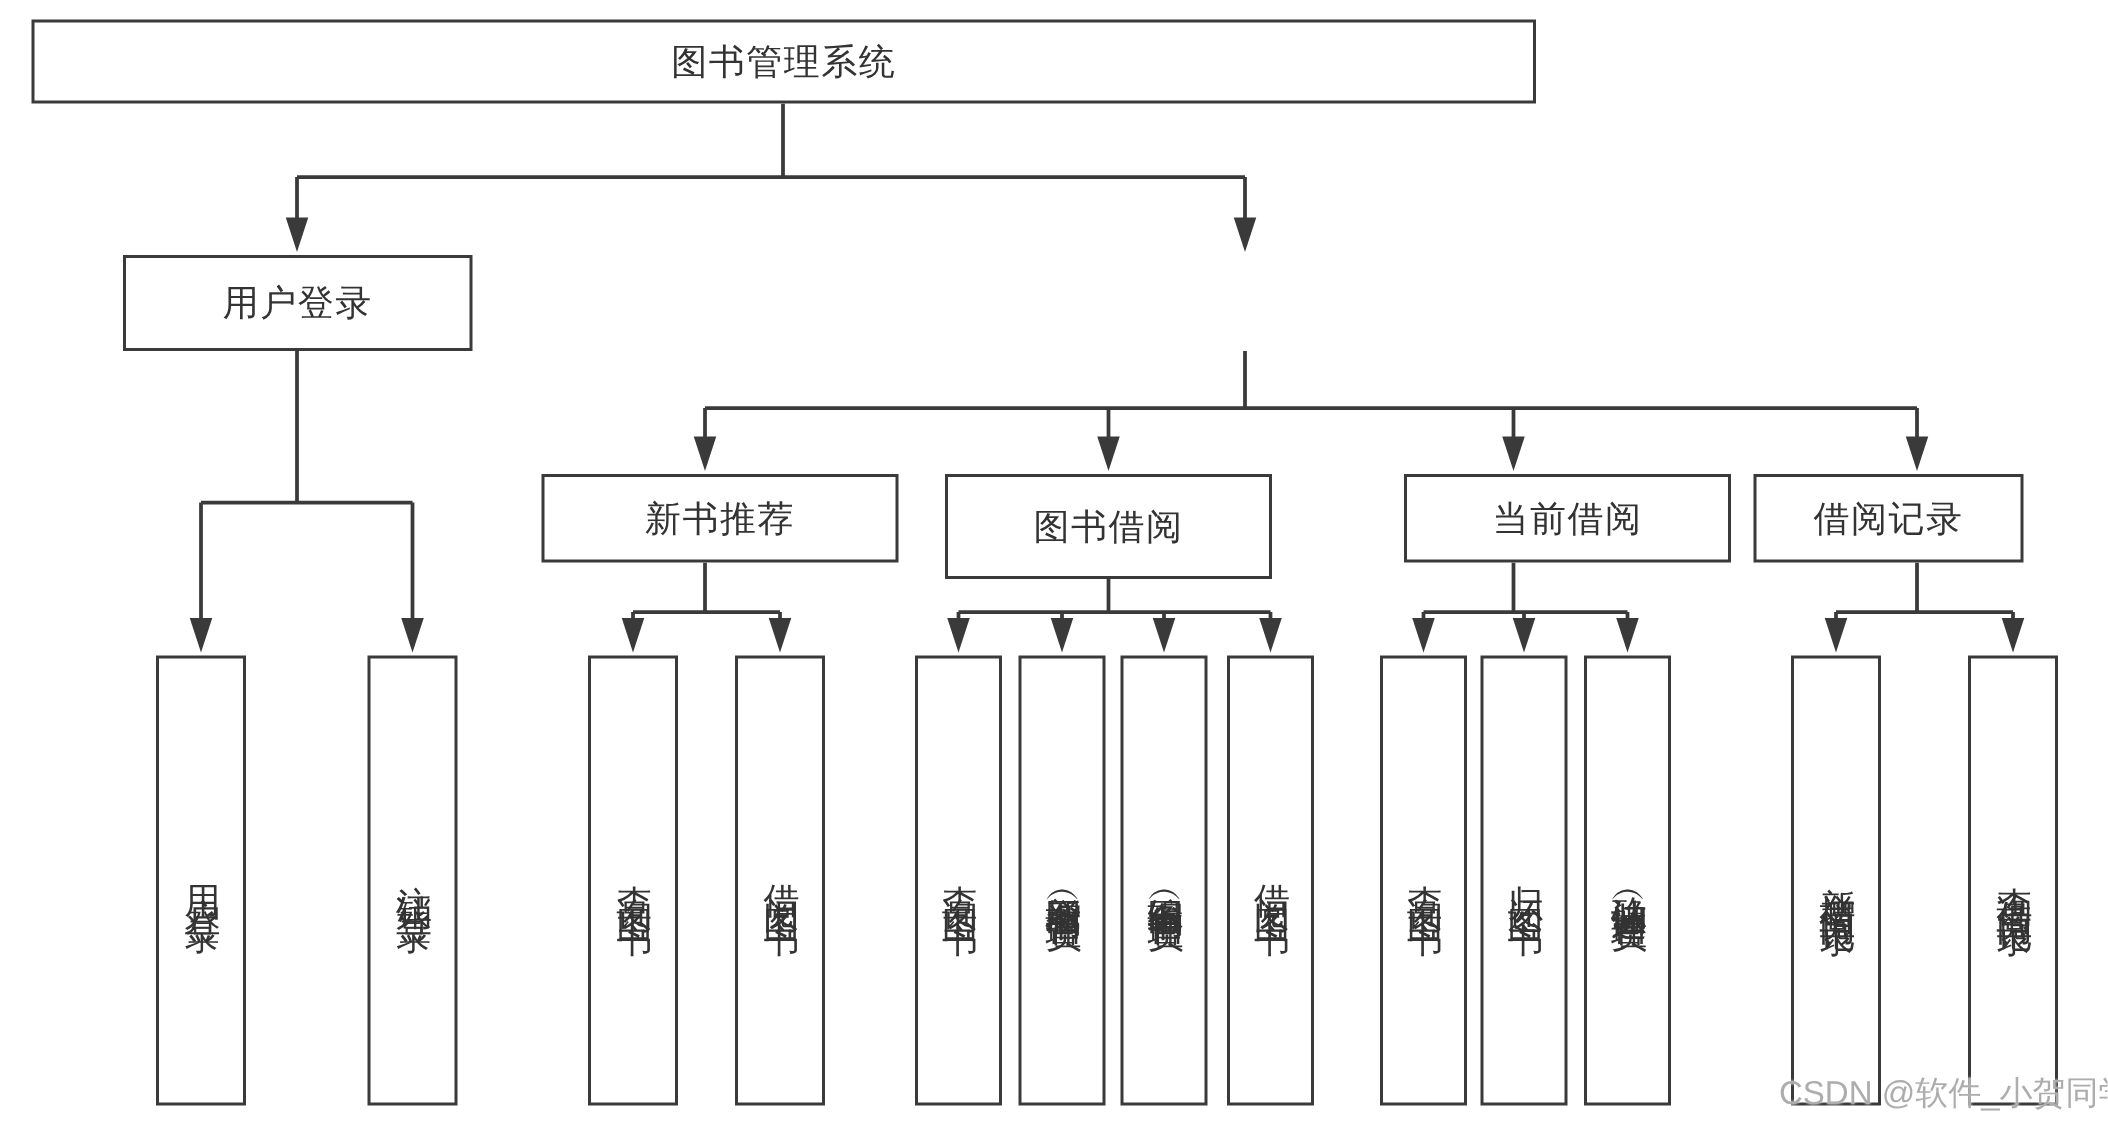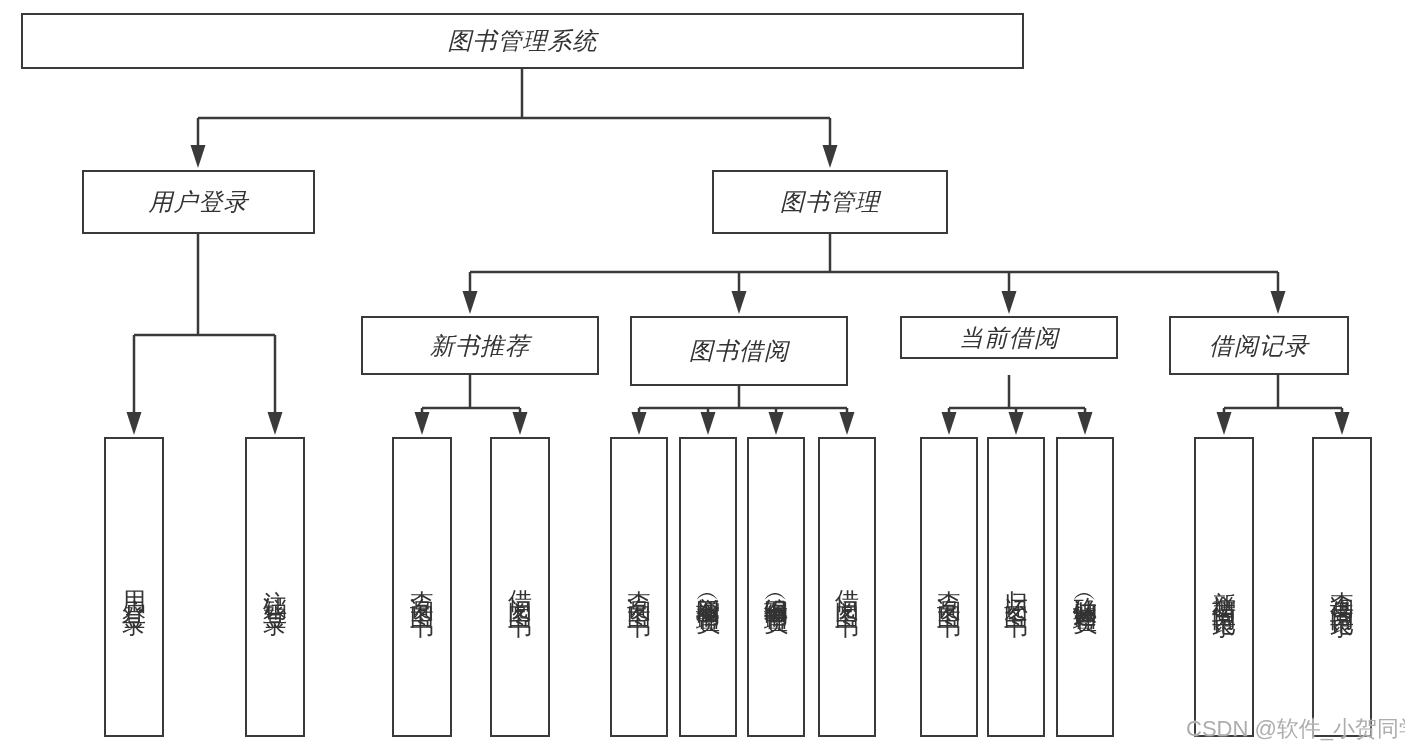--- a/index.html
+++ b/index.html
@@ -18,21 +18,21 @@
   .canvas{
     position:relative;width:1405px;height:747px;
     background:var(--page-background);
   }
   .connectors{position:absolute;left:0;top:0;width:1405px;height:747px;}
   .connectors path{stroke:var(--line);stroke-width:2.5;fill:none;}
   .connectors polygon{fill:var(--line);stroke:none;}
   .hnode{
     position:absolute;box-sizing:border-box;
     border:2px solid var(--line);background:var(--box-background);
-    display:flex;align-items:center;justify-content:center;font-style:italic;
+    display:flex;align-items:center;justify-content:center;
   }
   .hlabel{
     font-size:24px;color:var(--text);letter-spacing:1px;white-space:nowrap;
   }
   .vnode{
     position:absolute;box-sizing:border-box;top:437px;height:300px;width:60px;
     border:2px solid var(--line);background:var(--box-background);
     display:flex;align-items:center;justify-content:center;
   }
   .vlabel{
@@ -82,31 +82,28 @@
     <polygon points="1334.5,412 1349.5,412 1342,435"></polygon>
   </svg>
 
   <div class="hnode" style="left:21px;top:13px;width:1003px;height:56px">
     <span class="hlabel">图书管理系统</span>
   </div>
 
   <div class="hnode" style="left:82px;top:170px;width:233px;height:64px">
     <span class="hlabel">用户登录</span>
   </div>
-  <div class="hnode" style="left:712px;top:170px;width:236px;height:64px">
-    <span class="hlabel">图书管理</span>
-  </div>
 
   <div class="hnode" style="left:361px;top:316px;width:238px;height:59px">
     <span class="hlabel">新书推荐</span>
   </div>
   <div class="hnode" style="left:630px;top:316px;width:218px;height:70px">
     <span class="hlabel">图书借阅</span>
   </div>
-  <div class="hnode" style="left:900px;top:316px;width:218px;height:43px">
+  <div class="hnode" style="left:936px;top:316px;width:218px;height:59px">
     <span class="hlabel">当前借阅</span>
   </div>
   <div class="hnode" style="left:1169px;top:316px;width:180px;height:59px">
     <span class="hlabel">借阅记录</span>
   </div>
 
   <div class="vnode" style="left:104px">
     <span class="vlabel" style="letter-spacing: 8px;">用户登录</span>
   </div>
   <div class="vnode" style="left:245px">

